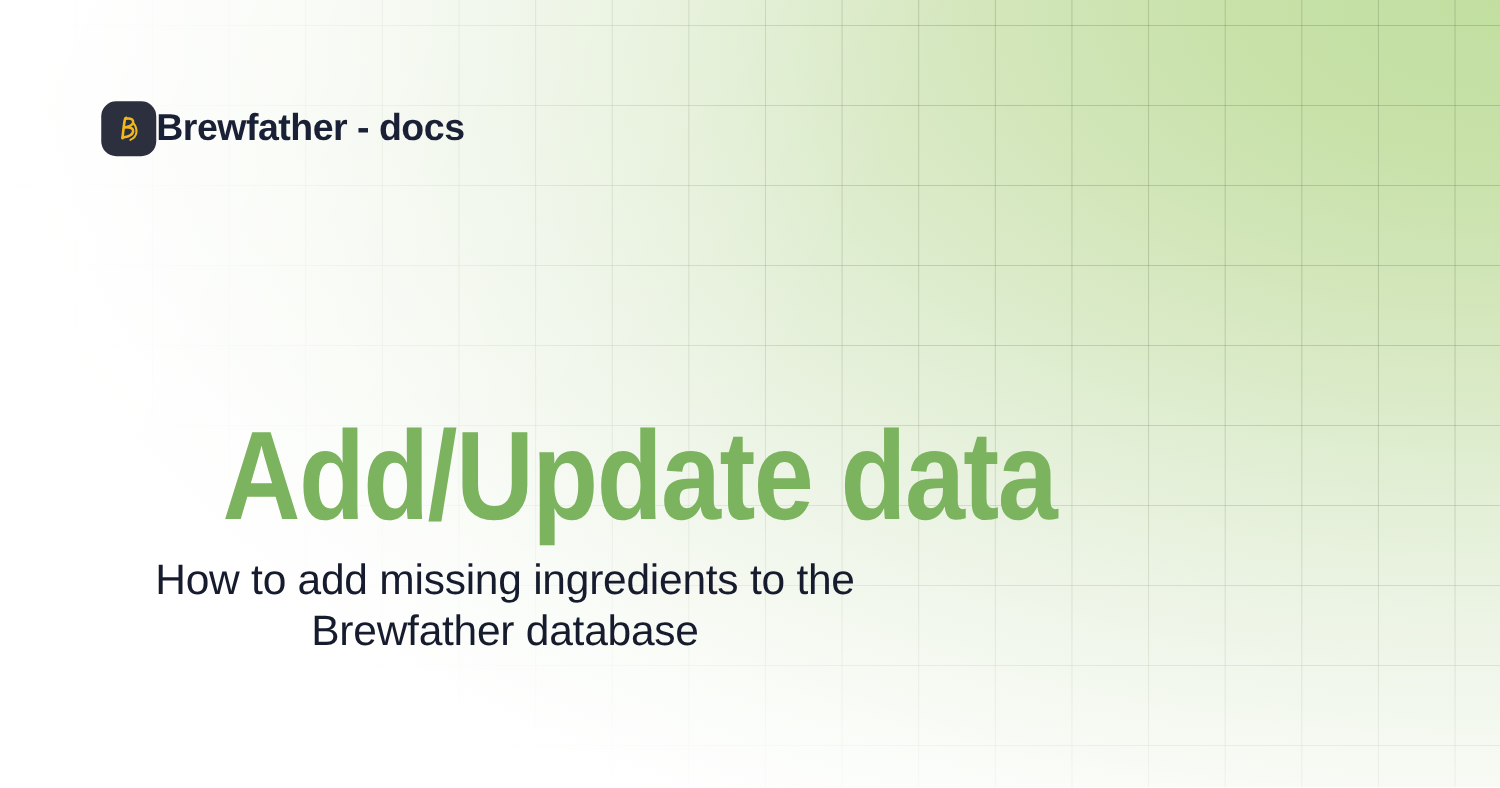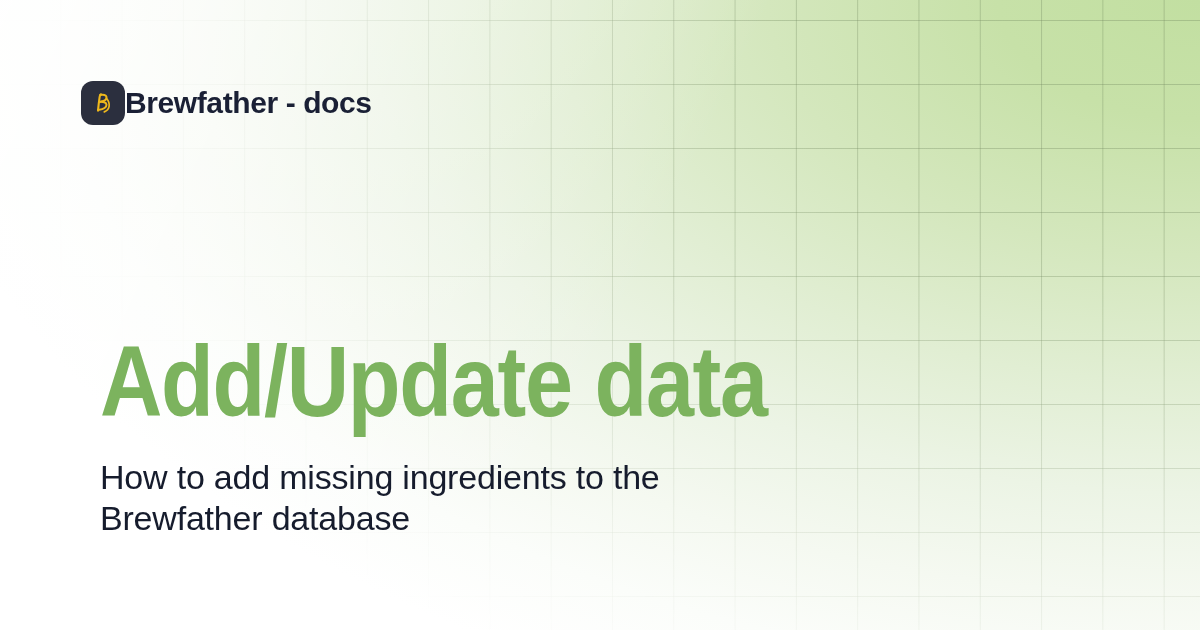--- a/index.html
+++ b/index.html
@@ -112,38 +112,39 @@
     font-weight:bold;
     letter-spacing:-0.4px;
     color:#1a2035;
     white-space:nowrap;
     line-height:1;
   }
 
   
   .headline {
     position:absolute;
-    left:100px;
+    left:84px;
     top:330px;
     width:1000px;
+    text-align:center;
   }
 
   .headline-title {
     font-size:101px;
     font-weight:bold;
     line-height:1.02;
     letter-spacing:-1.5px;
     color:#7cb35e;
     transform:scaleX(0.855);
     transform-origin:left center;
     white-space:nowrap;
   }
 
   .headline-subtitle {
-    margin-top:24px;
+    margin-top:11px;
     font-size:34px;
     font-weight:normal;
     line-height:41px;
     letter-spacing:-0.2px;
     color:#161c2d;
     max-width:640px;
   }
 </style>
 </head>
 <body>

